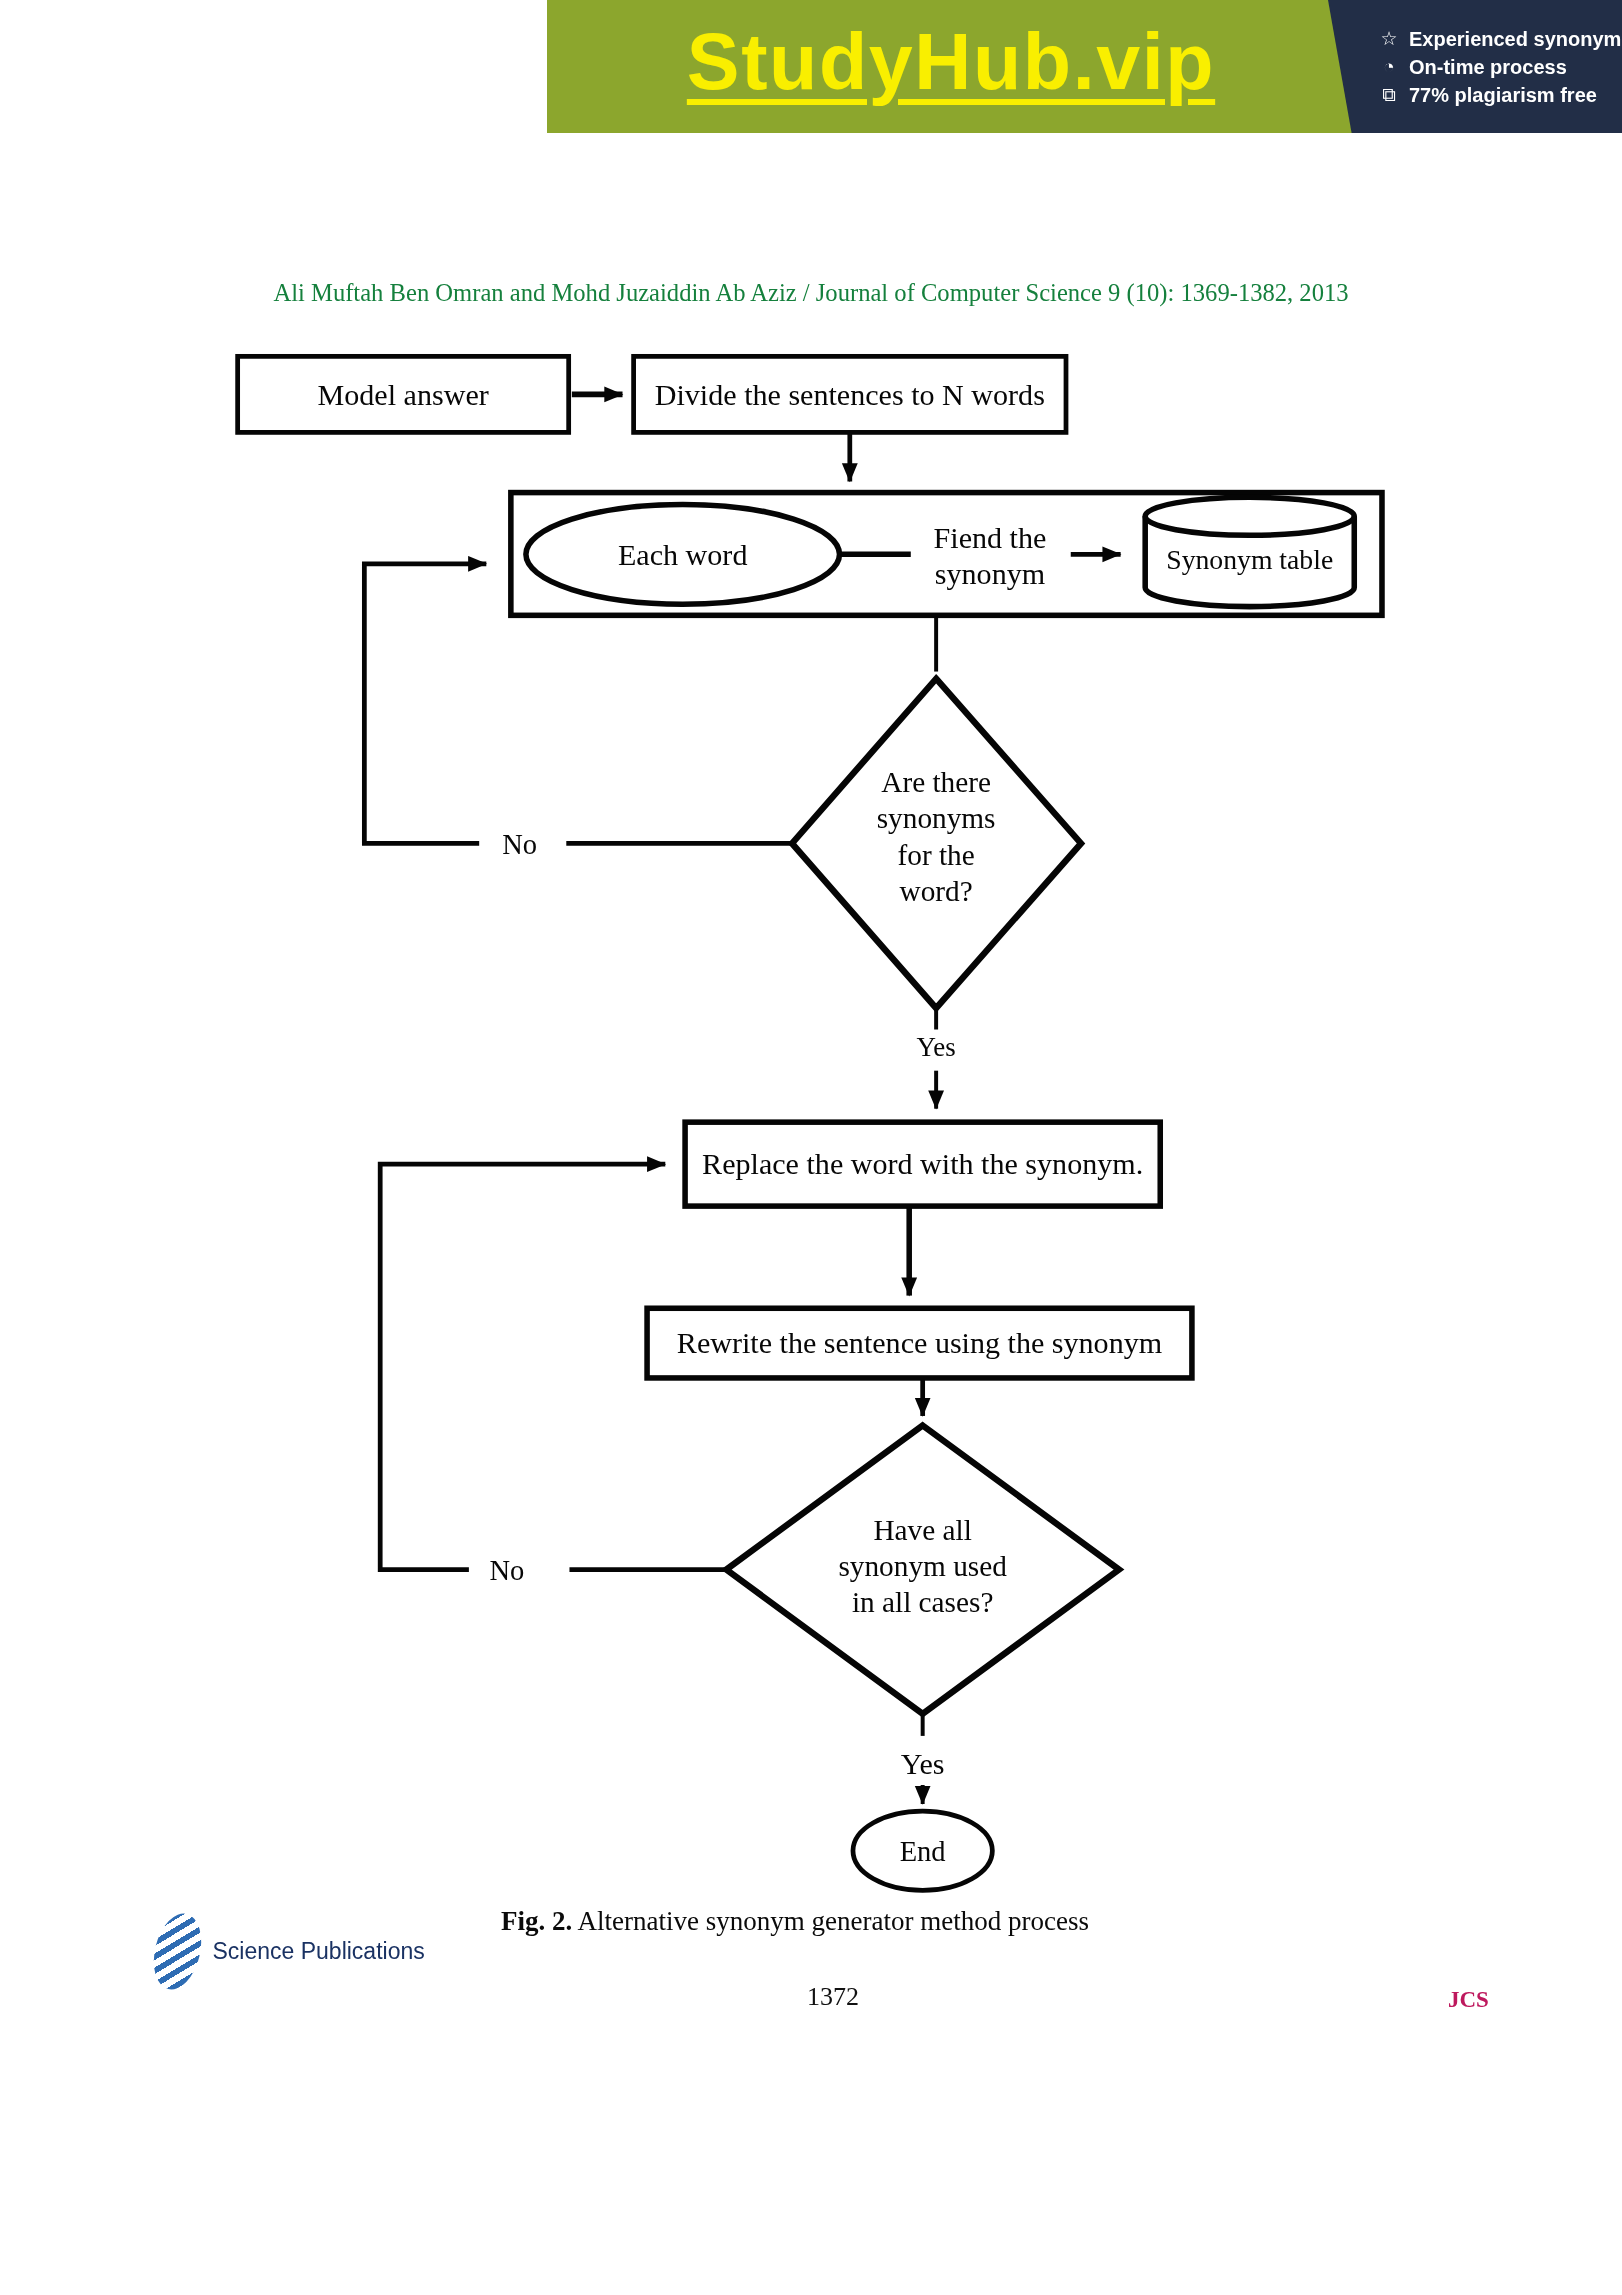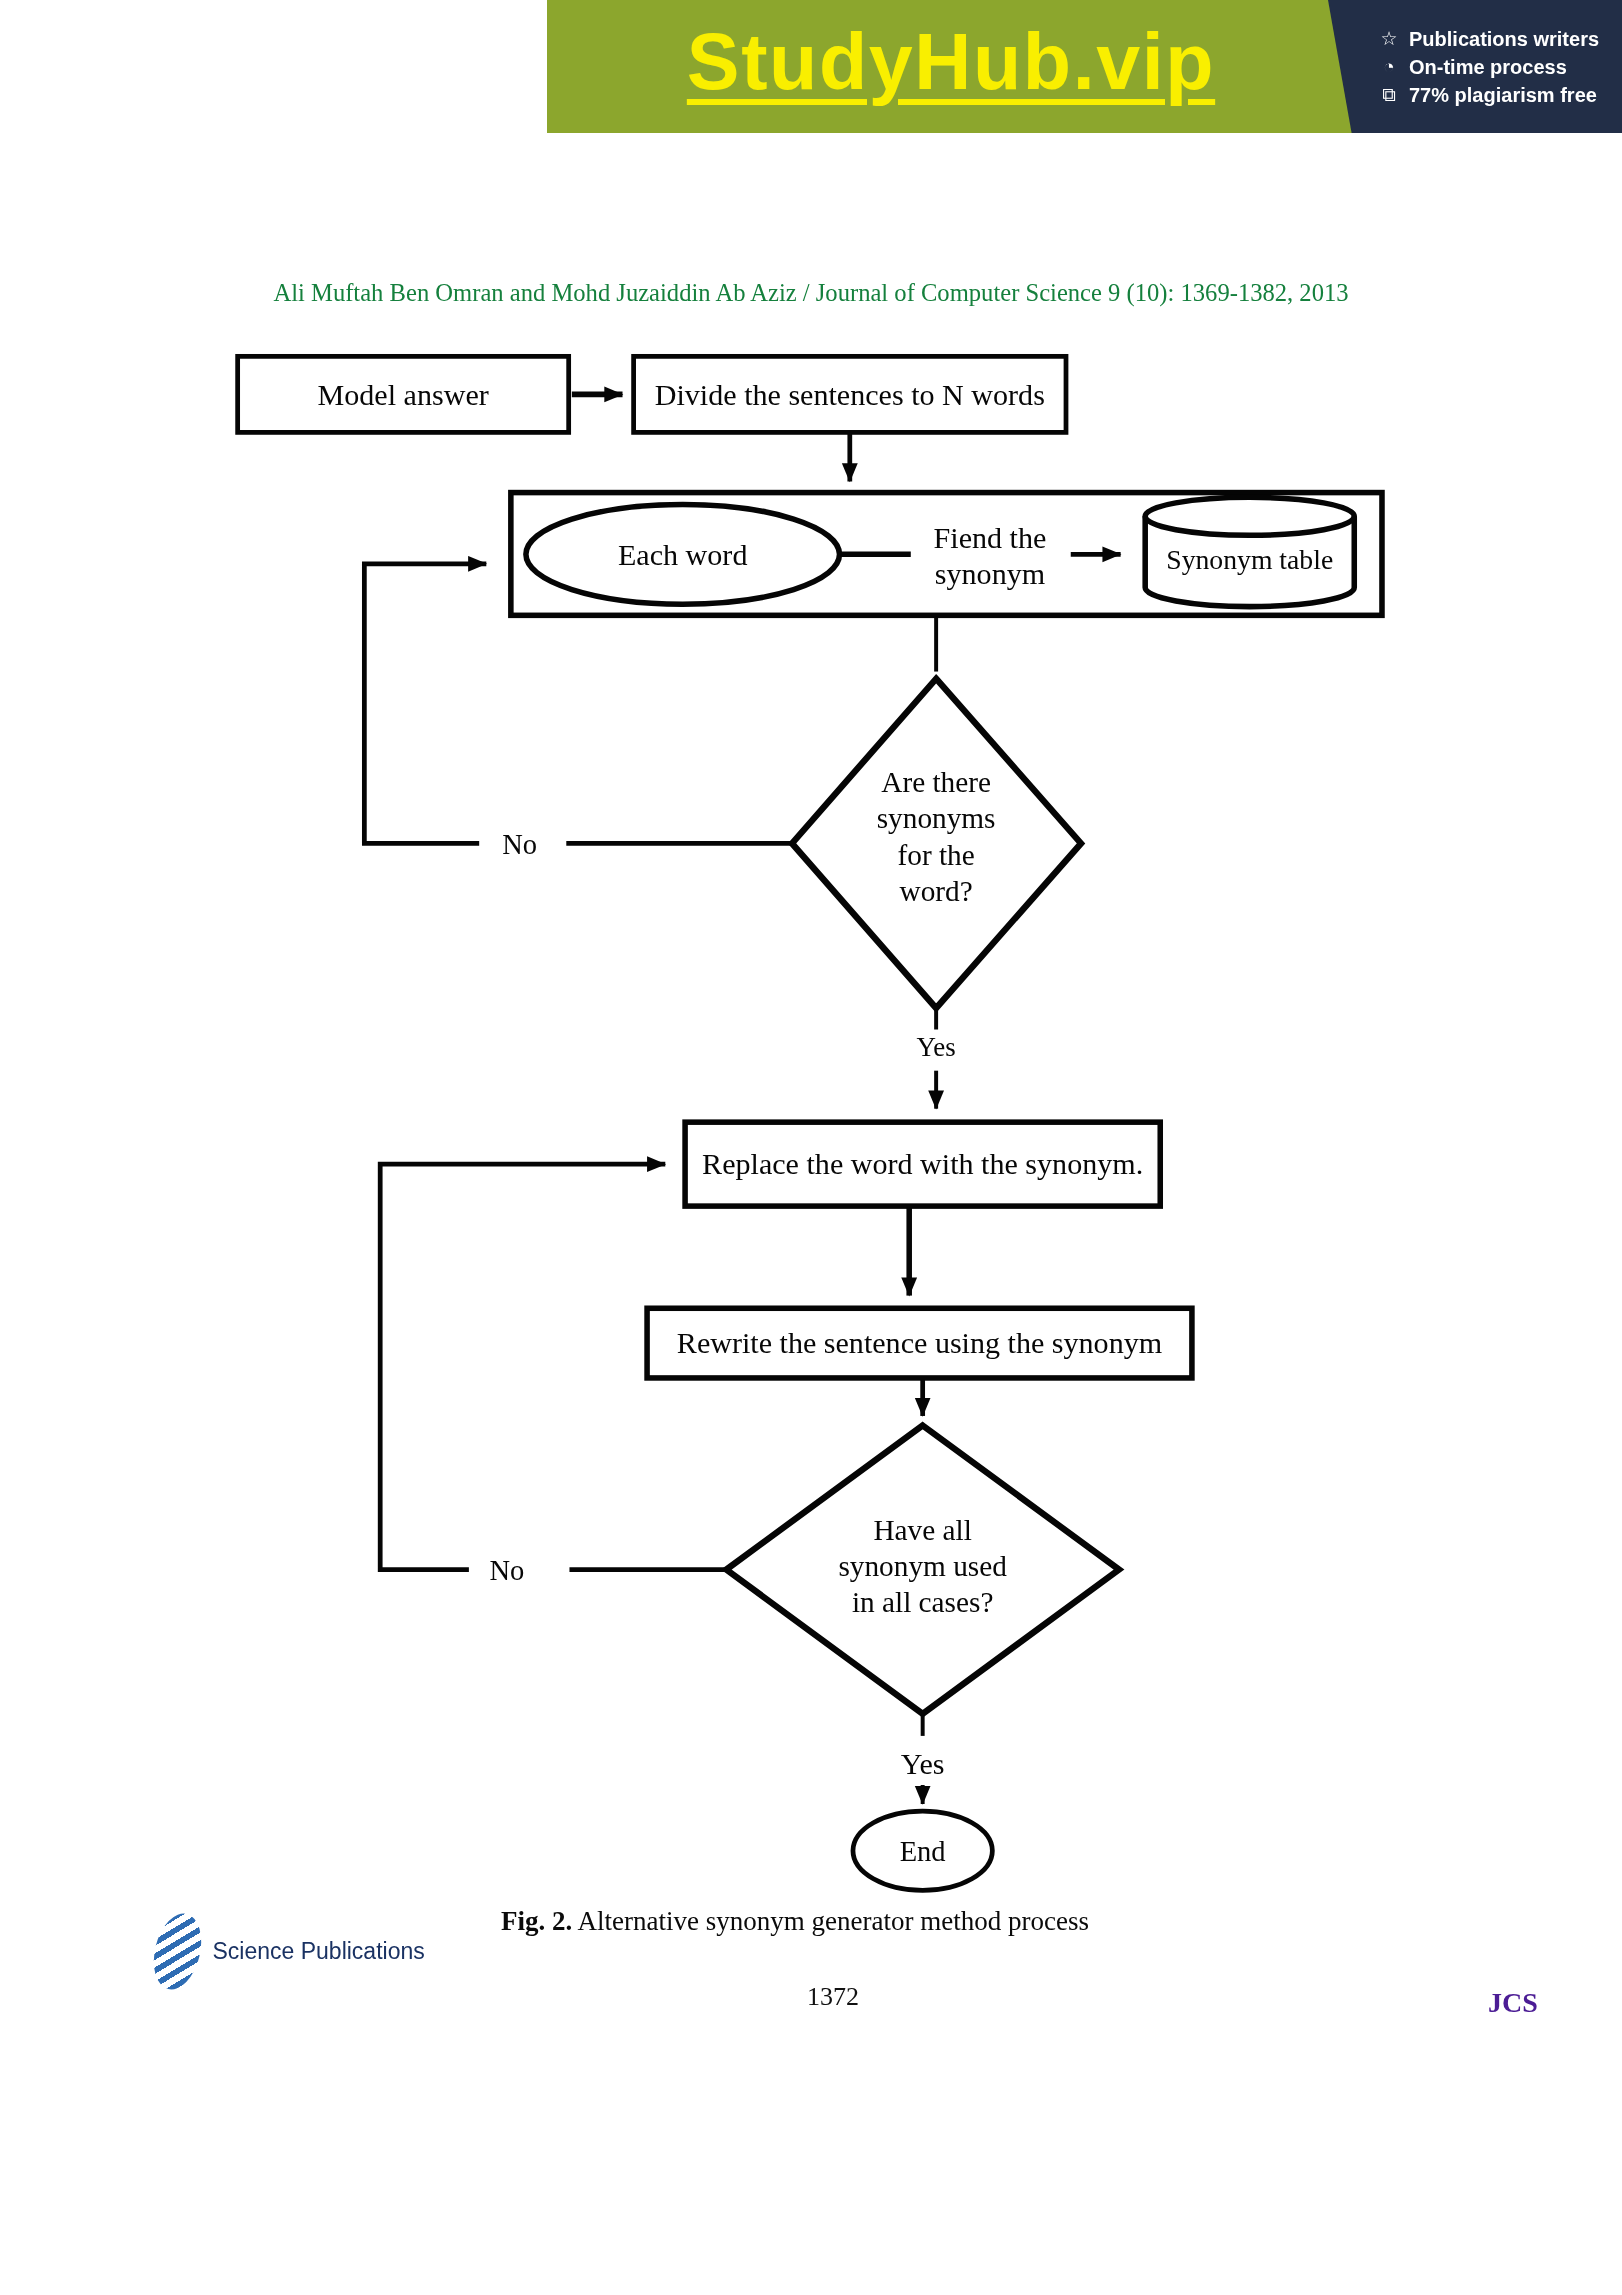--- a/index.html
+++ b/index.html
@@ -78,37 +78,37 @@
   }
   .publisher-name {
     font-family:"Liberation Sans", sans-serif;
     font-size:23px; color:#1a3263; letter-spacing:0px;
   }
   .page-number {
     position:absolute; top:1982px; left:0; width:1622px;
     text-align:center; font-size:26px; color:#111; margin-left:22px;
   }
   .journal-code {
-    position:absolute; top:1987px; left:1488px;
-    font-size:28px; font-weight:bold; color:#4c1d95;
+    position:absolute; top:1987px; left:1448px;
+    font-size:23px; font-weight:bold; color:#be185d;
   }
 </style>
 </head>
 <body>
 
 <div class="page">
 
   <div class="banner">
     <div class="banner-green">
       <div class="brand">StudyHub.vip</div>
     </div>
     <div class="banner-navy">
       <div class="feature">
         <span class="ficon">☆</span>
-        <span>Publications writers</span>
+        <span>Experienced synonym</span>
       </div>
       <div class="feature">
         <span class="ficon">◔</span>
         <span>On-time process</span>
       </div>
       <div class="feature">
         <span class="ficon">⧉</span>
         <span>77% plagiarism free</span>
       </div>
     </div>

